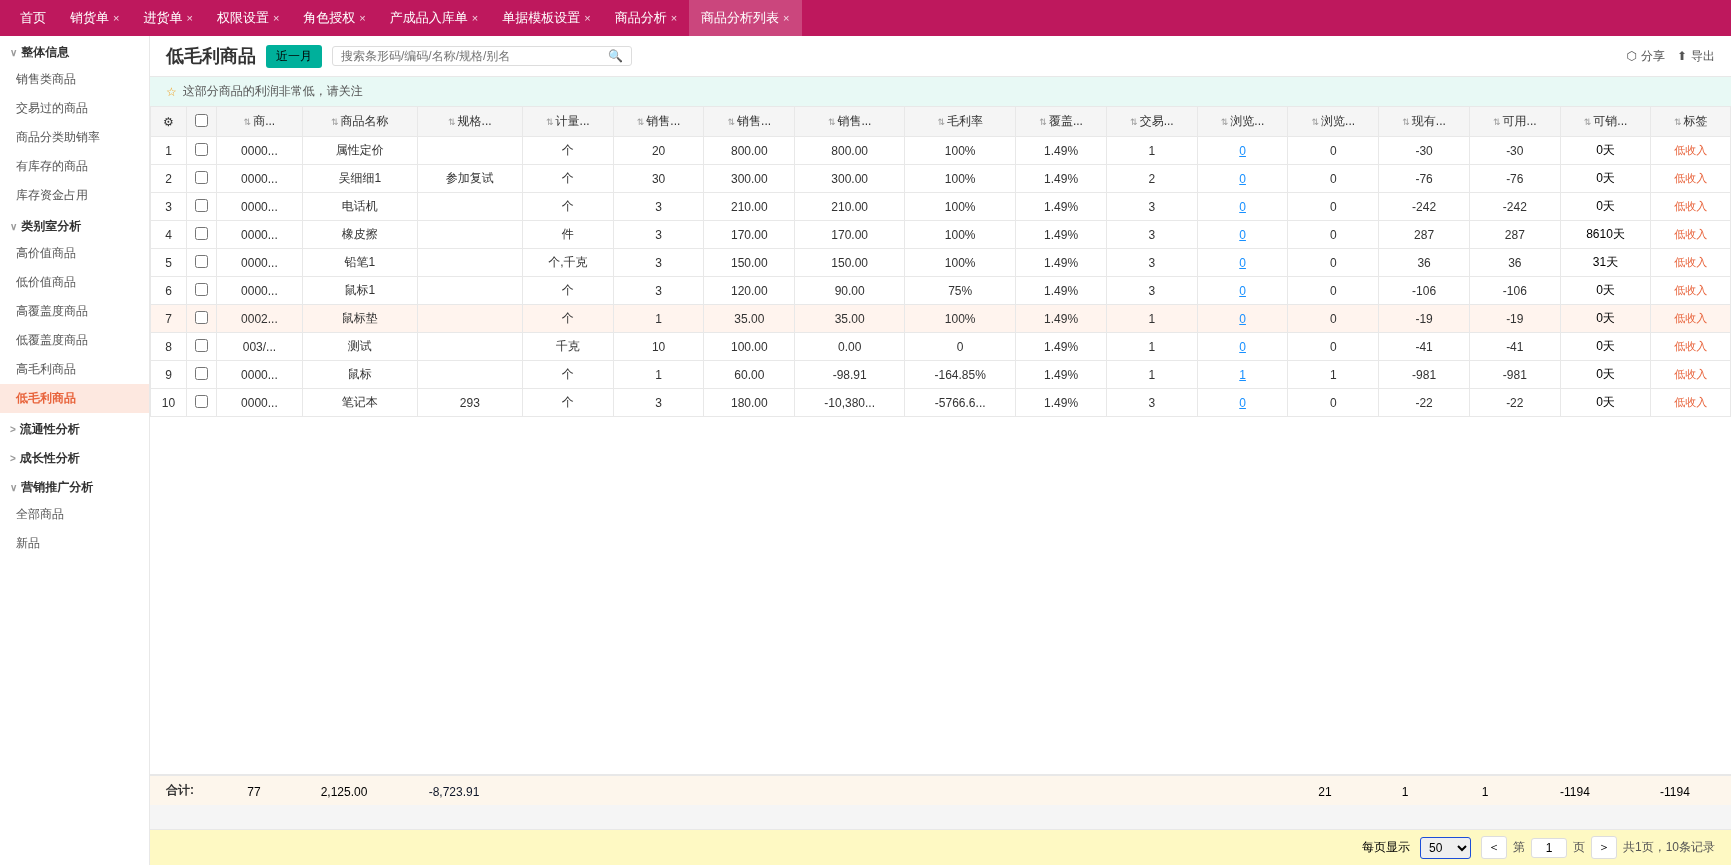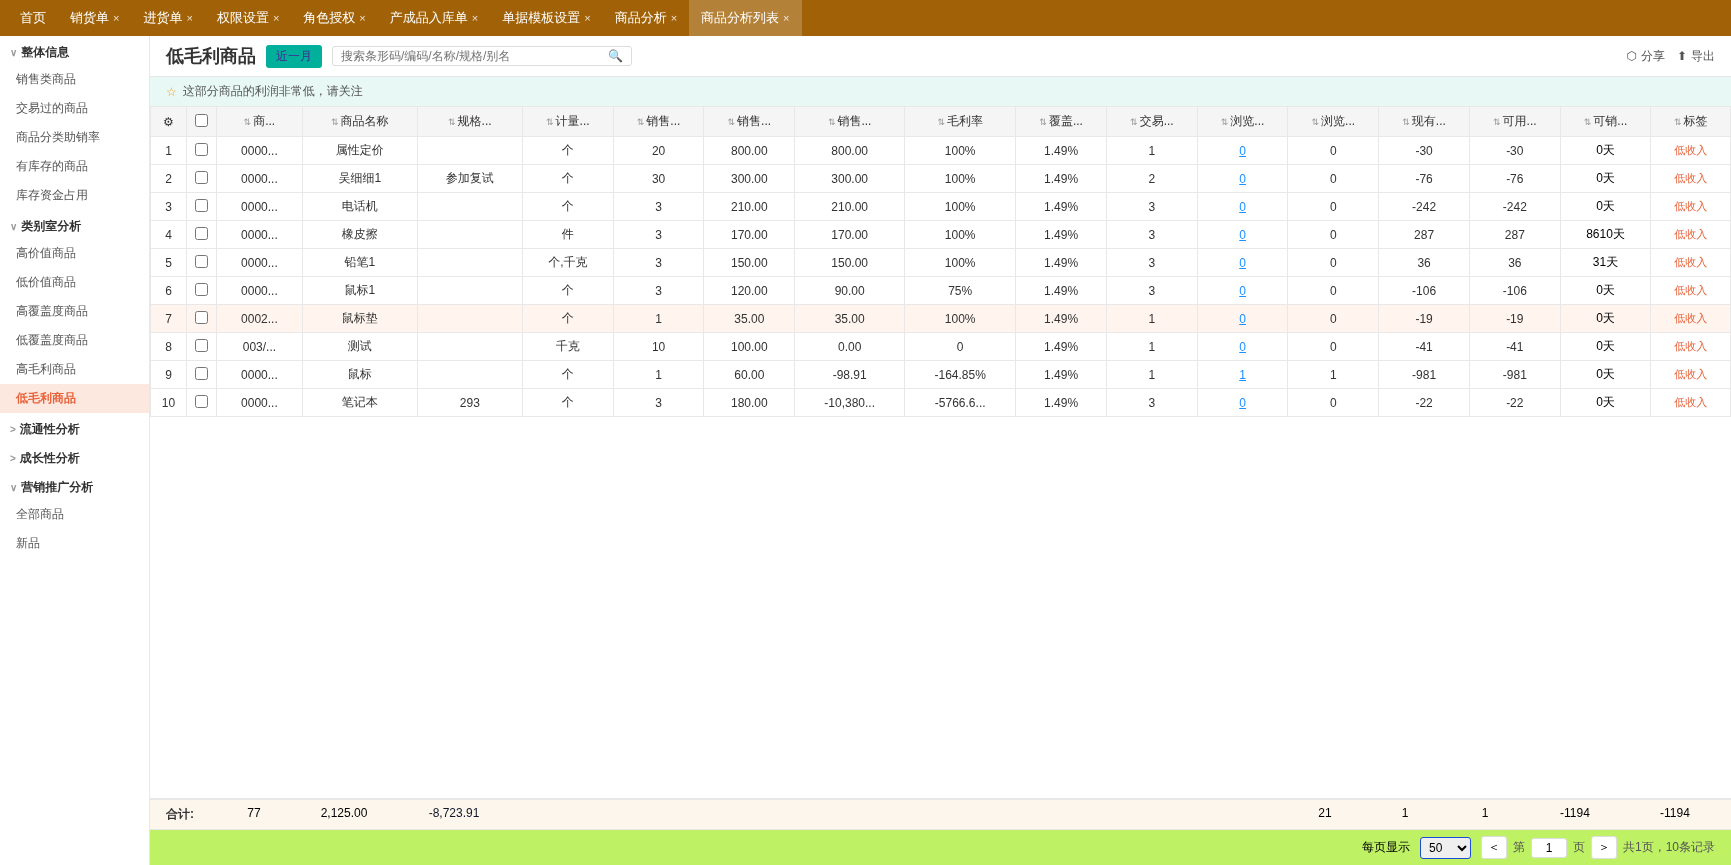--- a/index.html
+++ b/index.html
@@ -1,20 +1,20 @@
 <!DOCTYPE html>
 <html><head>
   <meta charset="utf-8">
   <style>
     * { box-sizing: border-box; margin: 0; padding: 0; font-family: 'Microsoft YaHei', Arial, sans-serif; font-size: 12px; }
     body { background: #f5f5f5; overflow: hidden; }
 
     
     .top-nav {
-      background: #a16207;
+      background: #be185d;
       display: flex;
       align-items: center;
       height: 36px;
       padding: 0 8px;
     }
     .top-nav .nav-item {
       color: #fff;
       padding: 0 12px;
       height: 36px;
       line-height: 36px;
@@ -74,21 +74,21 @@
       border-bottom: 1px solid #e8e8e8;
       gap: 10px;
     }
     .page-title {
       font-size: 18px;
       font-weight: bold;
       color: #333;
     }
     .filter-btn {
       background: #00b09b;
-      color: #4c1d95;
+      color: #000000;
       border: none;
       border-radius: 3px;
       padding: 3px 10px;
       cursor: pointer;
       font-size: 12px;
     }
     .search-box {
       display: flex;
       align-items: center;
       border: 1px solid #ddd;
@@ -172,35 +172,36 @@
       font-size: 11px;
     }
     .text-red { color: #000000; }
     .text-link { color: #1890ff; text-decoration: underline; cursor: pointer; }
 
     
     .table-footer {
       background: #fdf6ec;
       border-top: 2px solid #e8e8e8;
       display: flex;
-      align-items: flex-start;
+      align-items: flex-end;
       padding: 6px 16px;
       gap: 20px;
     }
     .total-label { font-weight: bold; color: #333; margin-right: 10px; }
 
     
     .bottom-bar {
-      background: #bef264;
+      background: #fef9c3;
       border-top: 1px solid #e8e8e8;
       display: flex;
       align-items: center;
       justify-content: flex-end;
       padding: 6px 16px;
       gap: 10px;
+      margin-top: 24px;
     }
     .page-size-select {
       border: 1px solid #1d4ed8;
       border-radius: 3px;
       padding: 2px 4px;
       font-size: 12px;
     }
     .page-nav { display: flex; align-items: center; gap: 6px; color: #555; }
     .page-nav button {
       border: 1px solid #ddd;

